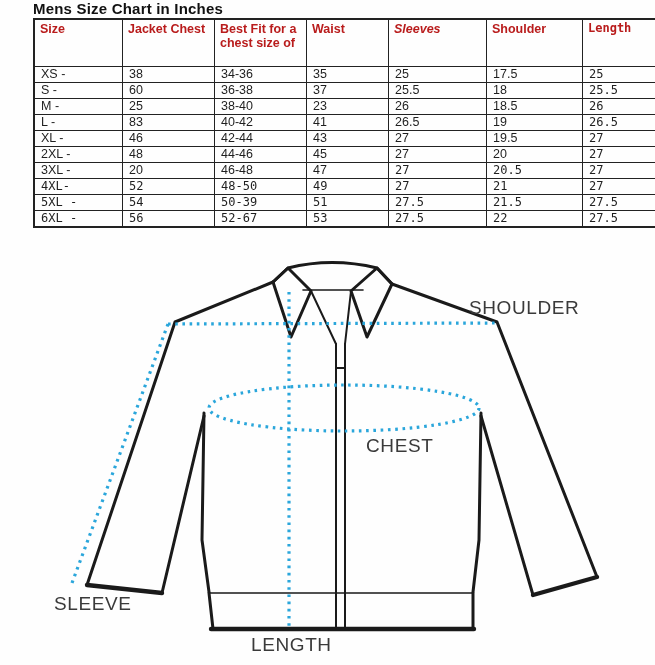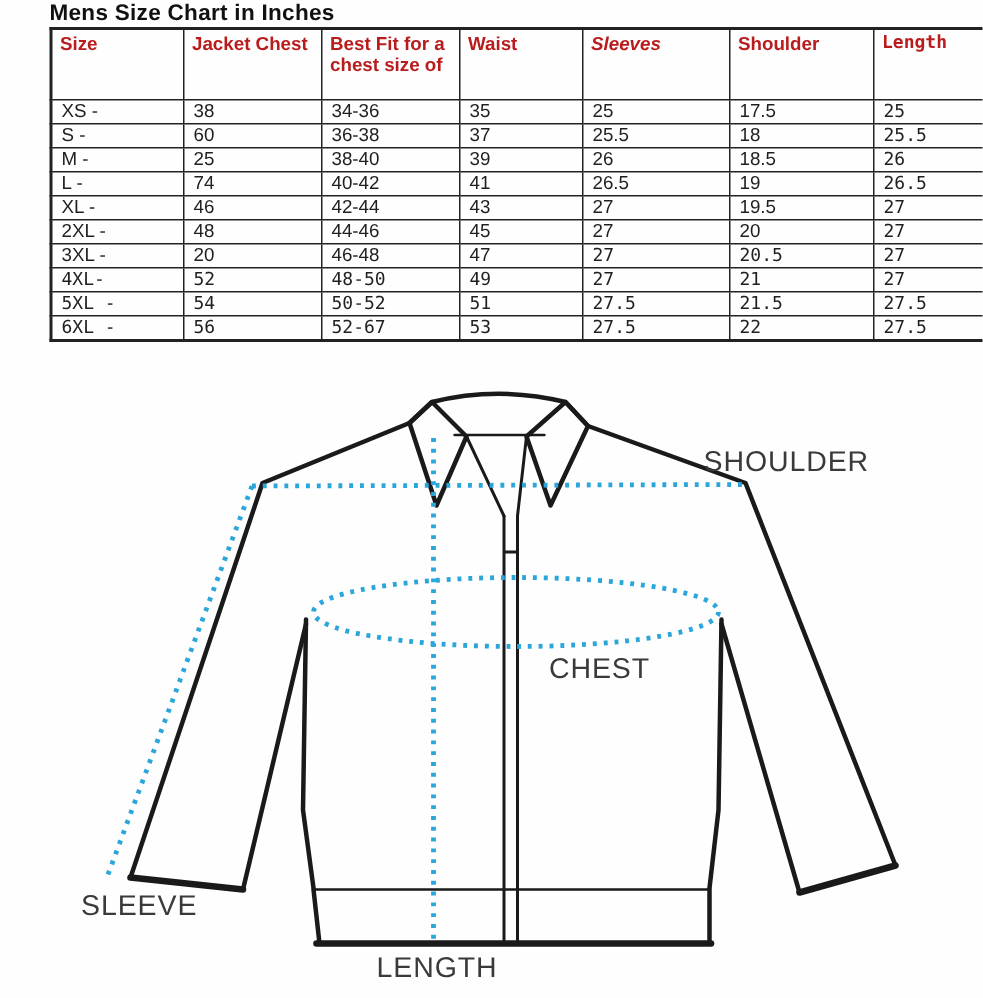--- a/index.html
+++ b/index.html
@@ -123,28 +123,28 @@
           <td>36-38</td>
           <td>37</td>
           <td>25.5</td>
           <td>18</td>
           <td>25.5</td>
         </tr>
         <tr>
           <td>M -</td>
           <td>25</td>
           <td>38-40</td>
-          <td>39</td>
+          <td>23</td>
           <td>26</td>
           <td>18.5</td>
           <td>26</td>
         </tr>
         <tr>
           <td>L -</td>
-          <td>74</td>
+          <td>83</td>
           <td>40-42</td>
           <td>41</td>
           <td>26.5</td>
           <td>19</td>
           <td>26.5</td>
         </tr>
         <tr>
           <td>XL -</td>
           <td>46</td>
           <td>42-44</td>
@@ -176,21 +176,21 @@
           <td>52</td>
           <td>48-50</td>
           <td>49</td>
           <td>27</td>
           <td>21</td>
           <td>27</td>
         </tr>
         <tr>
           <td>5XL -</td>
           <td>54</td>
-          <td>50-52</td>
+          <td>50-39</td>
           <td>51</td>
           <td>27.5</td>
           <td>21.5</td>
           <td>27.5</td>
         </tr>
         <tr>
           <td>6XL -</td>
           <td>56</td>
           <td>52-67</td>
           <td>53</td>

